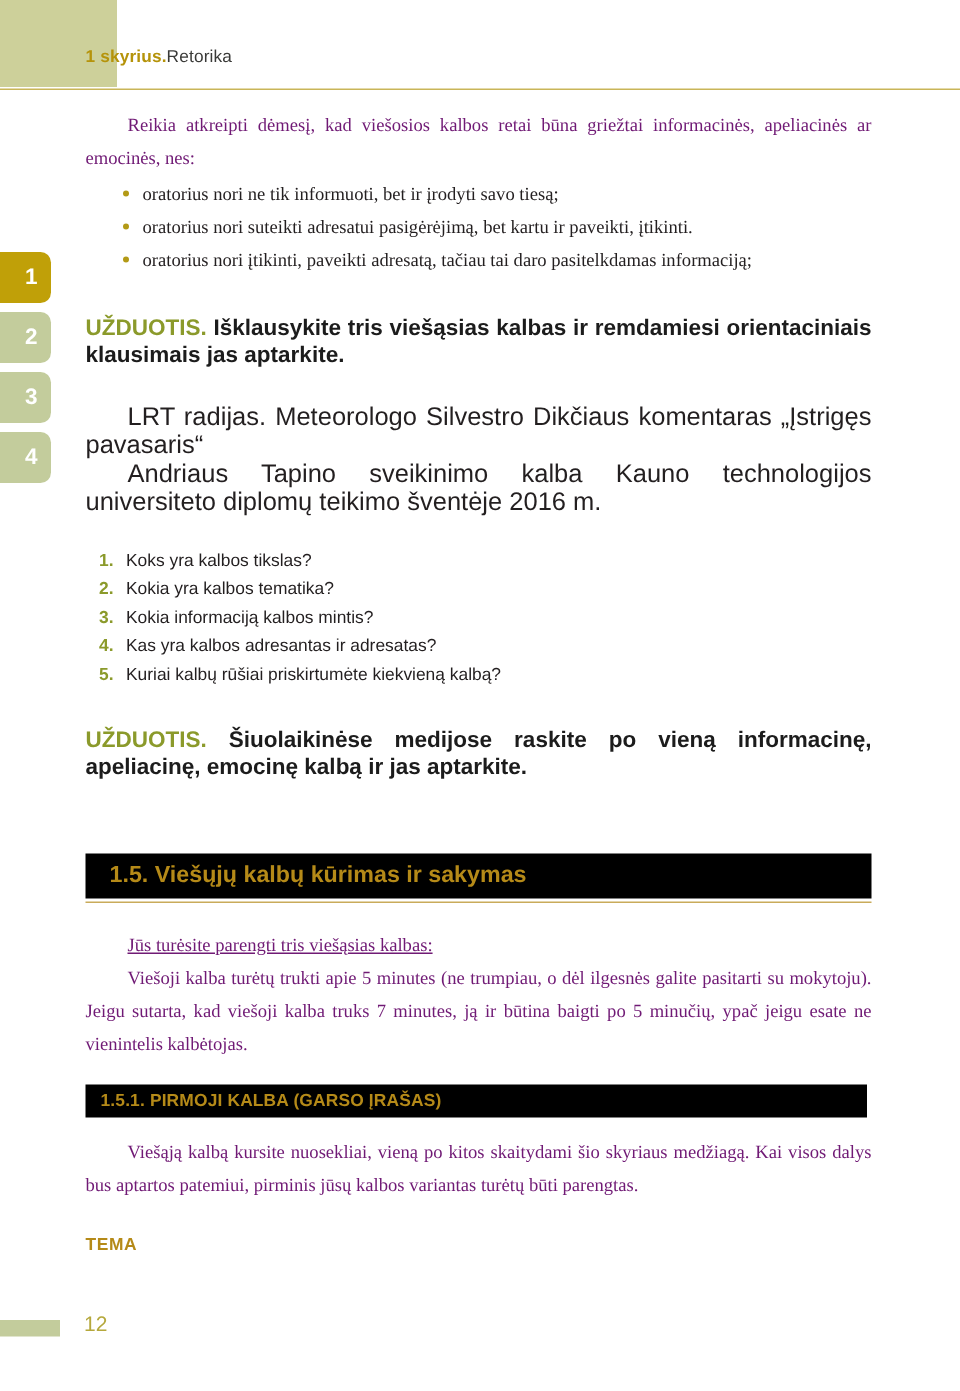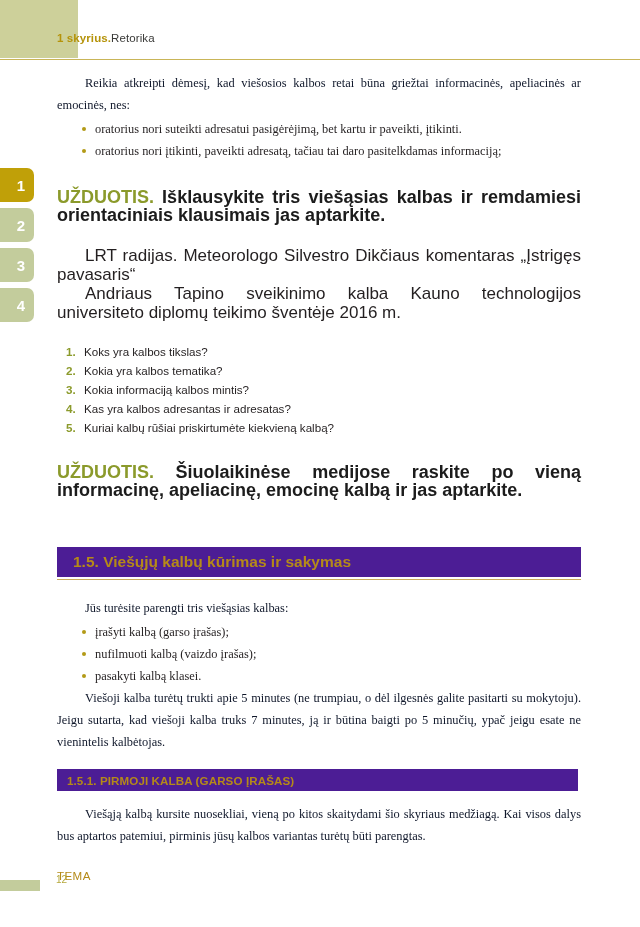--- a/index.html
+++ b/index.html
@@ -96,21 +96,21 @@
     top: 72px;
     width: 524px;
   }
 
   p.body {
     margin: 0 0 0 0;
     font-size: 12.4px;
     line-height: 22px;
     text-align: justify;
     text-indent: 28px;
-    color: #0f172a;
+    color: #701a75;
   }
   p.body.noindent { text-indent: 0; }
 
   ul.bullets {
     list-style: none;
     margin: 2px 0 0 0;
     padding: 0;
   }
   ul.bullets li {
     position: relative;
@@ -126,21 +126,21 @@
     top: 9px;
     width: 4px;
     height: 4px;
     border-radius: 50%;
     background: #b39a16;
   }
 
   
   .task {
     font-family: "Liberation Sans", "DejaVu Sans", sans-serif;
-    font-size: 18px;
+    font-size: 15px;
     font-weight: bold;
     line-height: 18px;
     color: #1c1c1c;
     text-align: justify;
   }
   .task .tag {
     color: #8b9a2b;
     font-weight: bold;
   }
 
@@ -172,21 +172,21 @@
     position: absolute;
     left: 9px;
     top: 0;
     font-weight: bold;
     color: #8b9a2b;
   }
 
   
   .section-bar {
     position: relative;
-    background: #4c1d95;
+    background: #000000;
     height: 30px;
   }
   .section-bar .label {
     position: absolute;
     left: 16px;
     top: 50%;
     transform: translateY(-50%);
     font-family: "Liberation Sans", "DejaVu Sans", sans-serif;
     font-weight: bold;
     font-size: 15.5px;
@@ -197,60 +197,60 @@
     position: absolute;
     left: 0;
     bottom: -3px;
     width: 100%;
     height: 1.5px;
     background: #c9ab5a;
   }
 
   .subsection-bar {
     position: relative;
-    background: #4c1d95;
+    background: #000000;
     height: 22px;
     width: 521px;
   }
   .subsection-bar .label {
     position: absolute;
     left: 10px;
     top: 50%;
     transform: translateY(-50%);
     font-family: "Liberation Sans", "DejaVu Sans", sans-serif;
     font-weight: bold;
     font-size: 11.6px;
     color: #b58a18;
     letter-spacing: 0.1px;
     white-space: nowrap;
   }
 
   .minor-heading {
     font-family: "Liberation Sans", "DejaVu Sans", sans-serif;
-    font-weight: normal;
+    font-weight: bold;
     font-size: 11.6px;
     color: #b58a18;
     letter-spacing: 0.4px;
   }
 
   
   .footer-swatch {
     position: absolute;
     left: 0;
     top: 880px;
     width: 40px;
     height: 11px;
     background: #c3cc9c;
   }
   .footer-page {
     position: absolute;
     left: 56px;
     top: 874px;
     font-family: "Liberation Sans", "DejaVu Sans", sans-serif;
-    font-size: 10px;
+    font-size: 14px;
     color: #b5a83c;
   }
   .sp-12 { height: 12px; }
   .sp-14 { height: 14px; }
   .sp-16 { height: 16px; }
   .sp-18 { height: 18px; }
   .sp-20 { height: 20px; }
   .sp-22 { height: 22px; }
   .sp-26 { height: 26px; }
   .sp-30 { height: 30px; }
@@ -279,20 +279,21 @@
   <div class="tab">
       <span>4</span>
     </div>
 </div>
 
 <div class="content">
 
   <p class="body">Reikia atkreipti dėmesį, kad viešosios kalbos retai būna griežtai informacinės, apeliacinės ar emocinės, nes:</p>
 
   <ul class="bullets">
+    <li>oratorius nori ne tik informuoti, bet ir įrodyti savo tiesą;</li>
     <li>oratorius nori suteikti adresatui pasigėrėjimą, bet kartu ir paveikti, įtikinti.</li>
     <li>oratorius nori įtikinti, paveikti adresatą, tačiau tai daro pasitelkdamas informaciją;</li>
   </ul>
 
   <div class="sp-26"></div>
 
   <div class="task">
     <span class="tag">UŽDUOTIS.</span><span> Išklausykite tris viešąsias kalbas ir remdamiesi orientaciniais klausimais jas aptarkite.</span>
   </div>
 
@@ -322,27 +323,22 @@
   <div class="sp-30"></div>
   <div class="sp-18"></div>
 
   <div class="section-bar">
     <div class="label">1.5. Viešųjų kalbų kūrimas ir sakymas</div>
     <div class="rule"></div>
   </div>
 
   <div class="sp-20"></div>
 
-  <p class="body noindent" style="text-indent:28px;">Jūs turėsite parengti tris viešąsias kalbas:</p>
-
-  <ul class="bullets">
-    <li>įrašyti kalbą (garso įrašas);</li>
-    <li>nufilmuoti kalbą (vaizdo įrašas);</li>
-    <li>pasakyti kalbą klasei.</li>
-  </ul>
+  <p class="body noindent" style="text-indent:28px;text-decoration:underline;">Jūs turėsite parengti tris viešąsias kalbas:</p>
+
 
   <p class="body">Viešoji kalba turėtų trukti apie 5 minutes (ne trumpiau, o dėl ilgesnės galite pasitarti su mokytoju). Jeigu sutarta, kad viešoji kalba truks 7 minutes, ją ir būtina baigti po 5 minučių, ypač jeigu esate ne vienintelis kalbėtojas.</p>
 
   <div class="sp-16"></div>
 
   <div class="subsection-bar">
     <div class="label">1.5.1. PIRMOJI KALBA (GARSO ĮRAŠAS)</div>
   </div>
 
   <div class="sp-12"></div>

